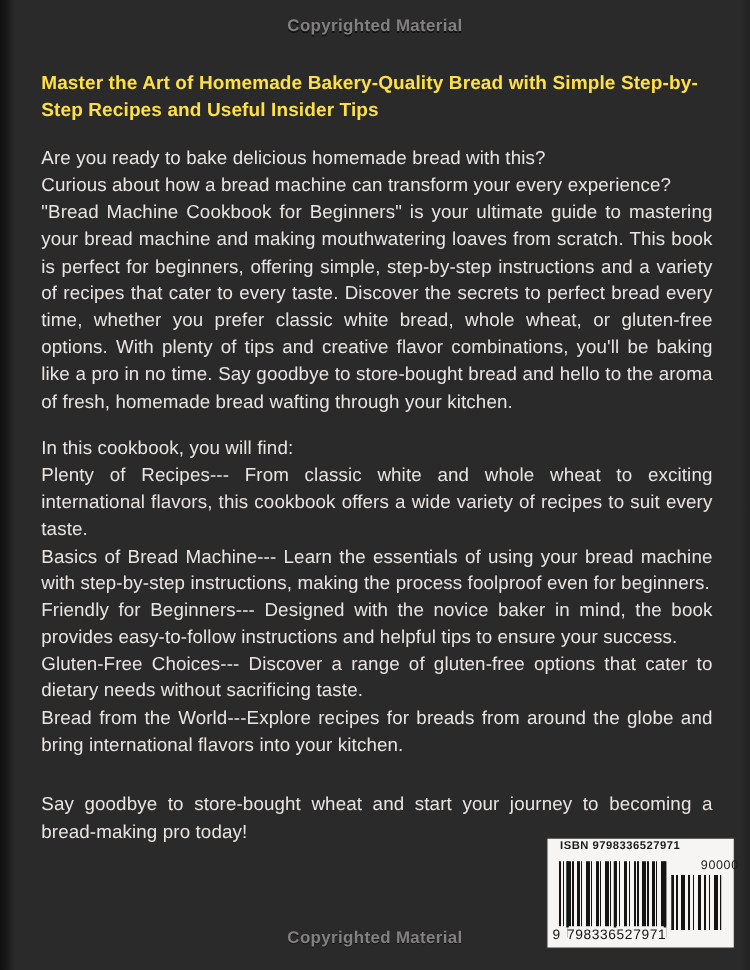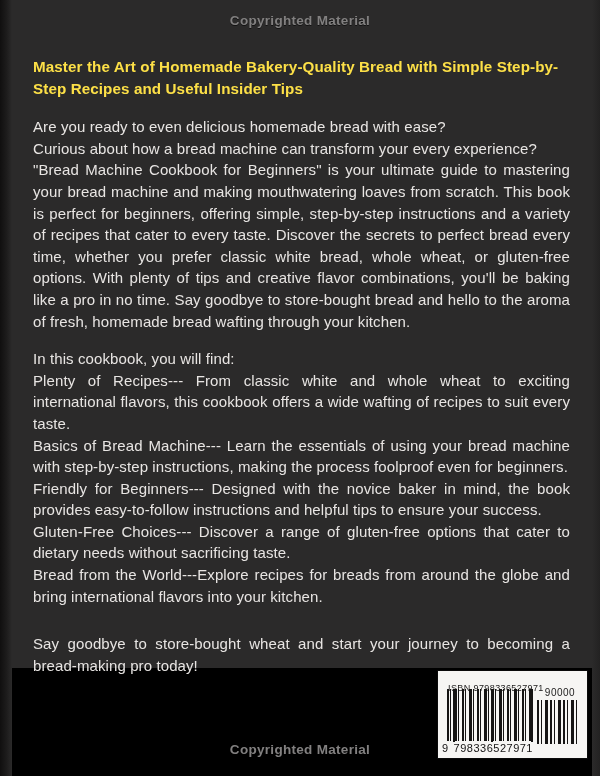--- a/index.html
+++ b/index.html
@@ -6,21 +6,21 @@
     --bg:#2b2a2a;
     --text:#e8e5e3;
     --muted:#828080;
     --barcode-bg:#f6f5f3;
     --bar-ink:#151413;
   }
   *{margin:0;padding:0;box-sizing:border-box;}
   html,body{background:#000;}
   body{width:600px;height:776px;overflow:hidden;font-family:"Liberation Sans",sans-serif;}
   .cover{
-    position:relative;width:600px;height:668px;background:var(--bg);
+    position:relative;width:600px;height:776px;background:var(--bg);
     color:var(--text);
   }
   .spine-shadow-left{
     position:absolute;left:0;top:0;width:12px;height:776px;
     background:linear-gradient(90deg,#100f0f 0%,#1d1c1c 55%,var(--bg) 100%);
   }
   .edge-shade-right{
     position:absolute;right:0;top:0;width:8px;height:776px;
     background:linear-gradient(270deg,#232222 0%,var(--bg) 100%);
   }
@@ -45,25 +45,25 @@
   .list-heading{text-align:left;}
   .feature{text-align:justify;}
   .closing{margin-top:26px;text-align:justify;}
   
   .barcode-box{
     position:absolute;left:438px;top:671px;width:149px;height:87px;
     background:var(--barcode-bg);color:#1c1b1b;
     box-shadow:0 0 0 1px rgba(255,255,255,.04);
   }
   .isbn-label{
-    position:absolute;top:12px;left:10px;font-size:9px;letter-spacing:.4px;
-    font-family:"Liberation Sans",sans-serif;color:#1c1b1b;
+    position:absolute;top:0;left:10px;font-size:9px;letter-spacing:.4px;
+    font-family:"Liberation Sans",sans-serif;color:#1c1b1b;font-weight:bold;
   }
   .price-code{
-    position:absolute;top:16px;left:102px;width:40px;text-align:center;
+    position:absolute;top:16px;left:113px;width:40px;text-align:right;
     font-size:10px;letter-spacing:.5px;color:#1c1b1b;
   }
   .barcode-main{position:absolute;left:9px;top:18px;width:86px;height:66px;}
   .bars-main{
     position:absolute;left:0;top:0;width:86px;height:52px;
     background:repeating-linear-gradient(90deg,
       var(--bar-ink) 0px,var(--bar-ink) 2px,
       transparent 2px,transparent 3px,
       var(--bar-ink) 3px,var(--bar-ink) 4px,
       transparent 4px,transparent 7px,
@@ -103,28 +103,28 @@
 
   <div class="spine-shadow-left"></div>
   <div class="edge-shade-right"></div>
 
   <div class="copyright-banner top">Copyrighted Material</div>
 
   <div class="text-column">
 
     <div class="headline">Master the Art of Homemade Bakery-Quality Bread with Simple Step-by-Step Recipes and Useful Insider Tips</div>
 
-    <div class="intro-line">Are you ready to even delicious homemade bread with ease?</div>
+    <div class="intro-line">Are you ready to bake delicious homemade bread with this?</div>
     <div class="intro-line">Curious about how a bread machine can transform your every experience?</div>
 
     <p class="description">"Bread Machine Cookbook for Beginners" is your ultimate guide to mastering your bread machine and making mouthwatering loaves from scratch. This book is perfect for beginners, offering simple, step-by-step instructions and a variety of recipes that cater to every taste. Discover the secrets to perfect bread every time, whether you prefer classic white bread, whole wheat, or gluten-free options. With plenty of tips and creative flavor combinations, you'll be baking like a pro in no time. Say goodbye to store-bought bread and hello to the aroma of fresh, homemade bread wafting through your kitchen.</p>
 
     <div class="list-block">
       <div class="list-heading">In this cookbook, you will find:</div>
-      <p class="feature">Plenty of Recipes--- From classic white and whole wheat to exciting international flavors, this cookbook offers a wide wafting of recipes to suit every taste.</p>
+      <p class="feature">Plenty of Recipes--- From classic white and whole wheat to exciting international flavors, this cookbook offers a wide variety of recipes to suit every taste.</p>
       <p class="feature">Basics of Bread Machine--- Learn the essentials of using your bread machine with step-by-step instructions, making the process foolproof even for beginners.</p>
       <p class="feature">Friendly for Beginners--- Designed with the novice baker in mind, the book provides easy-to-follow instructions and helpful tips to ensure your success.</p>
       <p class="feature">Gluten-Free Choices--- Discover a range of gluten-free options that cater to dietary needs without sacrificing taste.</p>
       <p class="feature">Bread from the World---Explore recipes for breads from around the globe and bring international flavors into your kitchen.</p>
     </div>
 
     <p class="closing">Say goodbye to store-bought wheat and start your journey to becoming a bread-making pro today!</p>
   </div>
 
   <div class="barcode-box">

